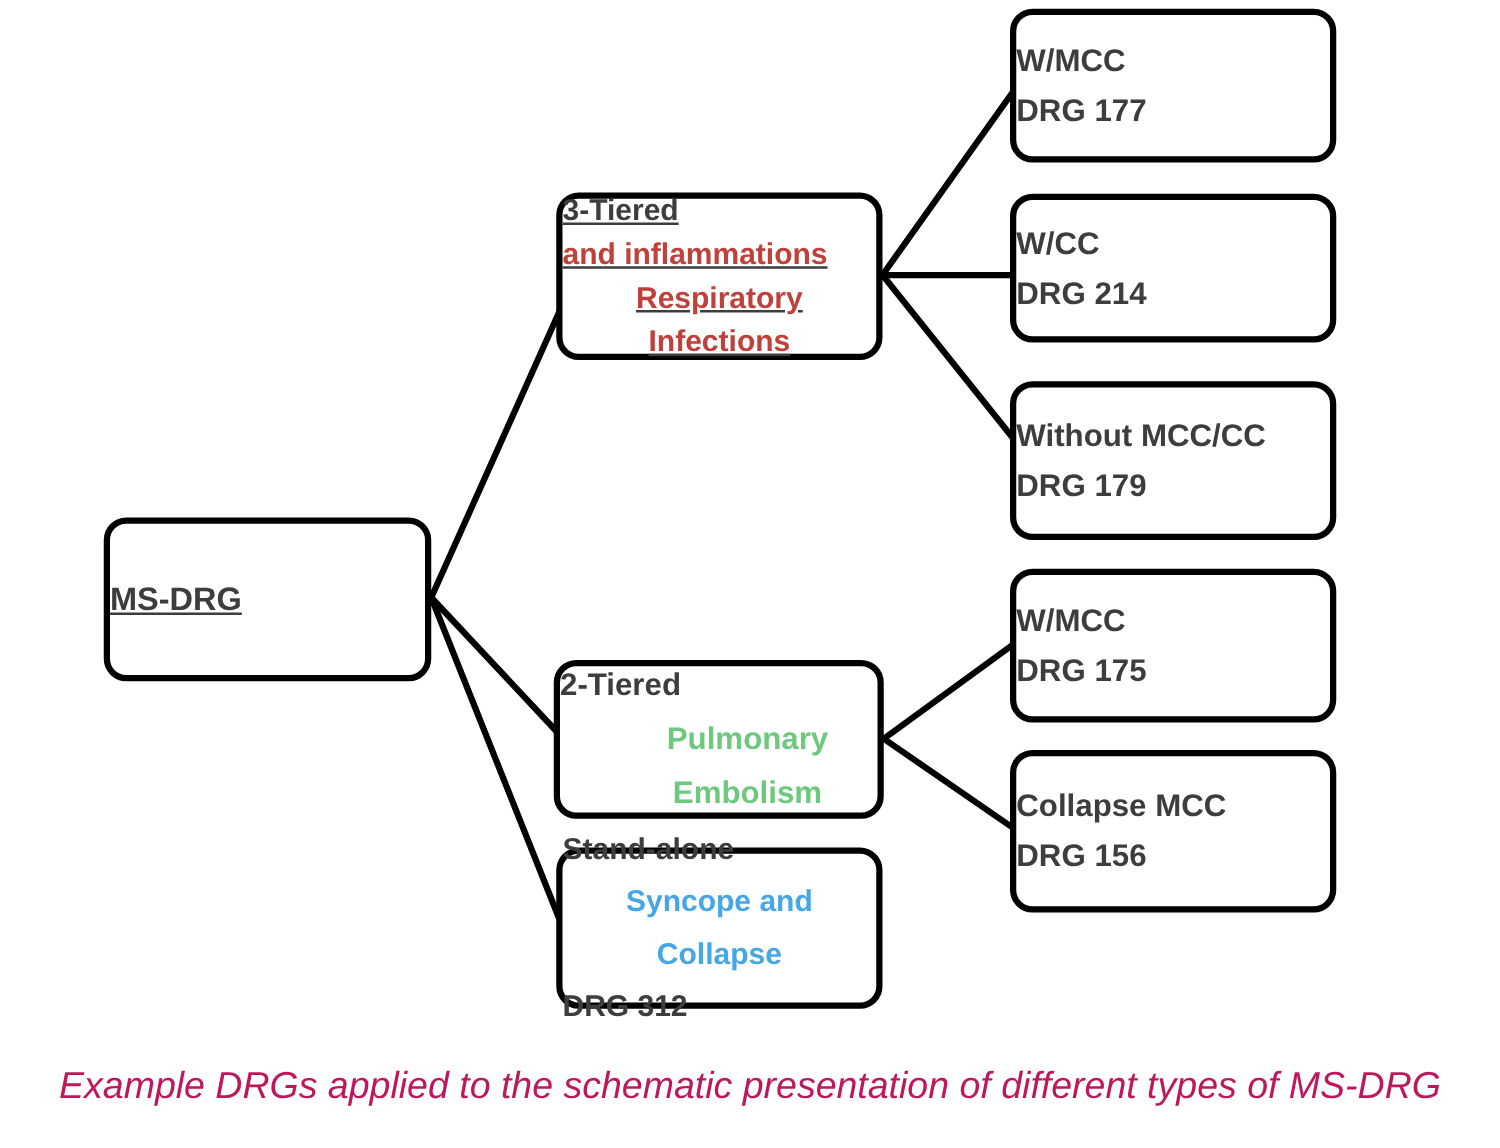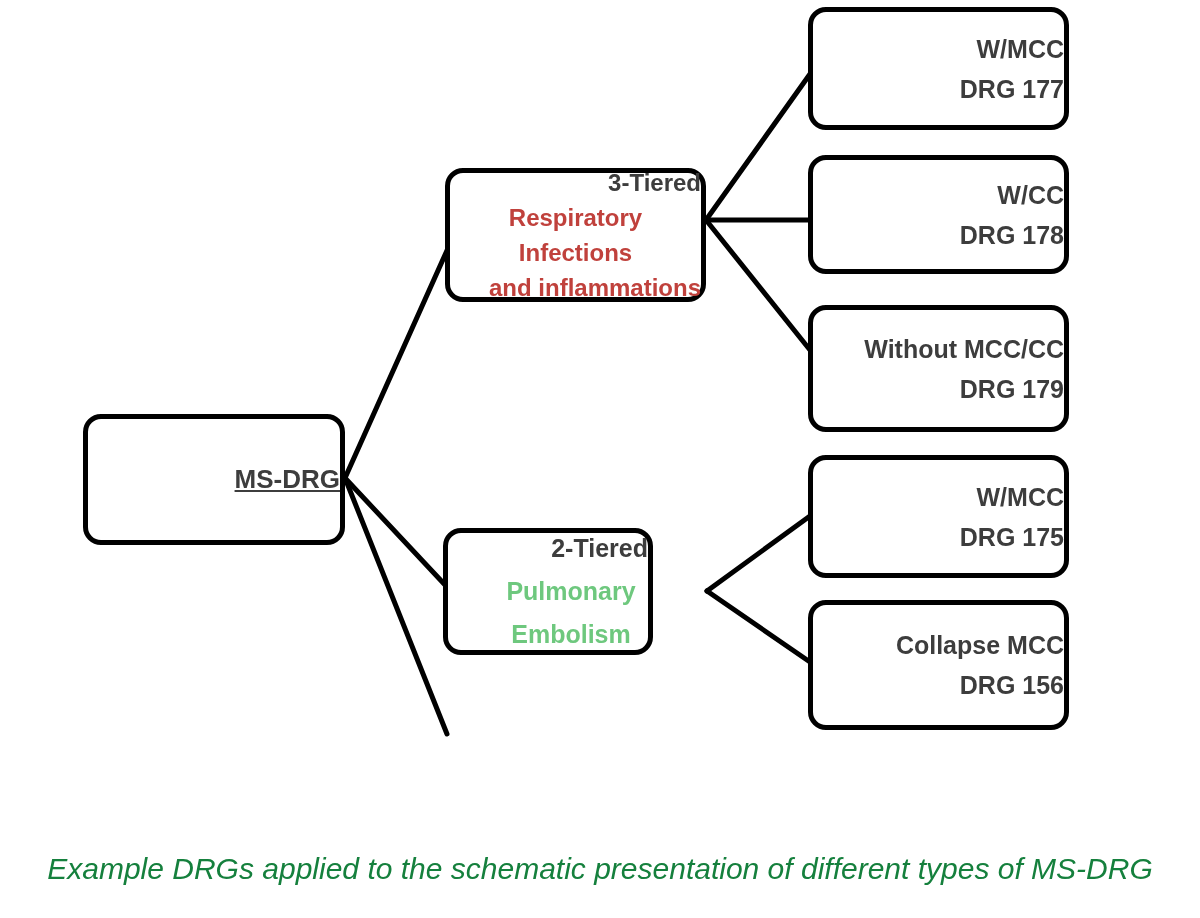--- a/index.html
+++ b/index.html
@@ -31,49 +31,49 @@
     stroke-width:5;
     stroke-linecap:round;
   }
   .node{
     position:absolute;
     background:#ffffff;
     border:5px solid var(--line);
     border-radius:18px;
     display:flex;
     flex-direction:column;
-    align-items:flex-end;
+    align-items:flex-start;
     justify-content:center;
     text-align:center;
     font-weight:700;
     color:var(--text);
   }
   .red{color:var(--red);}
   .green{color:var(--green);margin-left:46px;}
   .blue{color:var(--blue);}
 
   #node-ms-drg {left:83px; top:414px; width:262px; height:131px; font-size:26px;text-decoration:underline;}
-  #node-tier3  {left:445px; top:168px; width:261px; height:134px; font-size:24px; line-height:35px;}
-  #node-tier2  {left:443px; top:528px; width:210px; height:127px; font-size:25px; line-height:43px;}
+  #node-tier3  {left:445px; top:154px; width:261px; height:134px; font-size:24px; line-height:35px;text-decoration:underline;}
+  #node-tier2  {left:443px; top:528px; width:264px; height:127px; font-size:25px; line-height:43px;}
   #node-tier1  {left:445px; top:678px; width:261px; height:129px; font-size:24px; line-height:42px;}
   .outcome     {width:261px; font-size:25px; line-height:40px;}
   #node-drg177 {left:808px; top:7px;   height:123px;}
   #node-drg178 {left:808px; top:155px; height:119px;}
   #node-drg179 {left:808px; top:305px; height:127px;}
   #node-drg175 {left:808px; top:455px; height:123px;}
   #node-drg176 {left:808px; top:600px; height:130px;}
 
   .caption{
     position:absolute;
     left:0; right:0;
     top:852px;
     text-align:center;
     font-size:30px;
     font-style:italic;
-    color:#15803d;
+    color:#be185d;
   }
 </style>
 </head>
 <body>
 
 <div class="stage">
 
   <svg class="wires" viewBox="0 0 1200 918" aria-hidden="true">
     <line x1="345" y1="478" x2="449" y2="246"></line>
     <line x1="345" y1="478" x2="447" y2="587"></line>
@@ -84,38 +84,43 @@
     <line x1="707" y1="591" x2="810" y2="516"></line>
     <line x1="707" y1="591" x2="810" y2="662"></line>
   </svg>
 
   <div class="node" id="node-ms-drg">
     <div>MS-DRG</div>
   </div>
 
   <div class="node" id="node-tier3">
     <div>3-Tiered</div>
+    <div class="red">and inflammations</div>
     <div class="red">Respiratory Infections</div>
-    <div class="red">and inflammations</div>
   </div>
 
   <div class="node" id="node-tier2">
     <div>2-Tiered</div>
     <div class="green">Pulmonary Embolism</div>
   </div>
 
+  <div class="node" id="node-tier1">
+    <div>Stand-alone</div>
+    <div class="blue">Syncope and Collapse</div>
+    <div>DRG 312</div>
+  </div>
 
   <div class="node outcome" id="node-drg177">
     <div>W/MCC</div>
     <div>DRG 177</div>
   </div>
 
   <div class="node outcome" id="node-drg178">
     <div>W/CC</div>
-    <div>DRG 178</div>
+    <div>DRG 214</div>
   </div>
 
   <div class="node outcome" id="node-drg179">
     <div>Without MCC/CC</div>
     <div>DRG 179</div>
   </div>
 
   <div class="node outcome" id="node-drg175">
     <div>W/MCC</div>
     <div>DRG 175</div>

